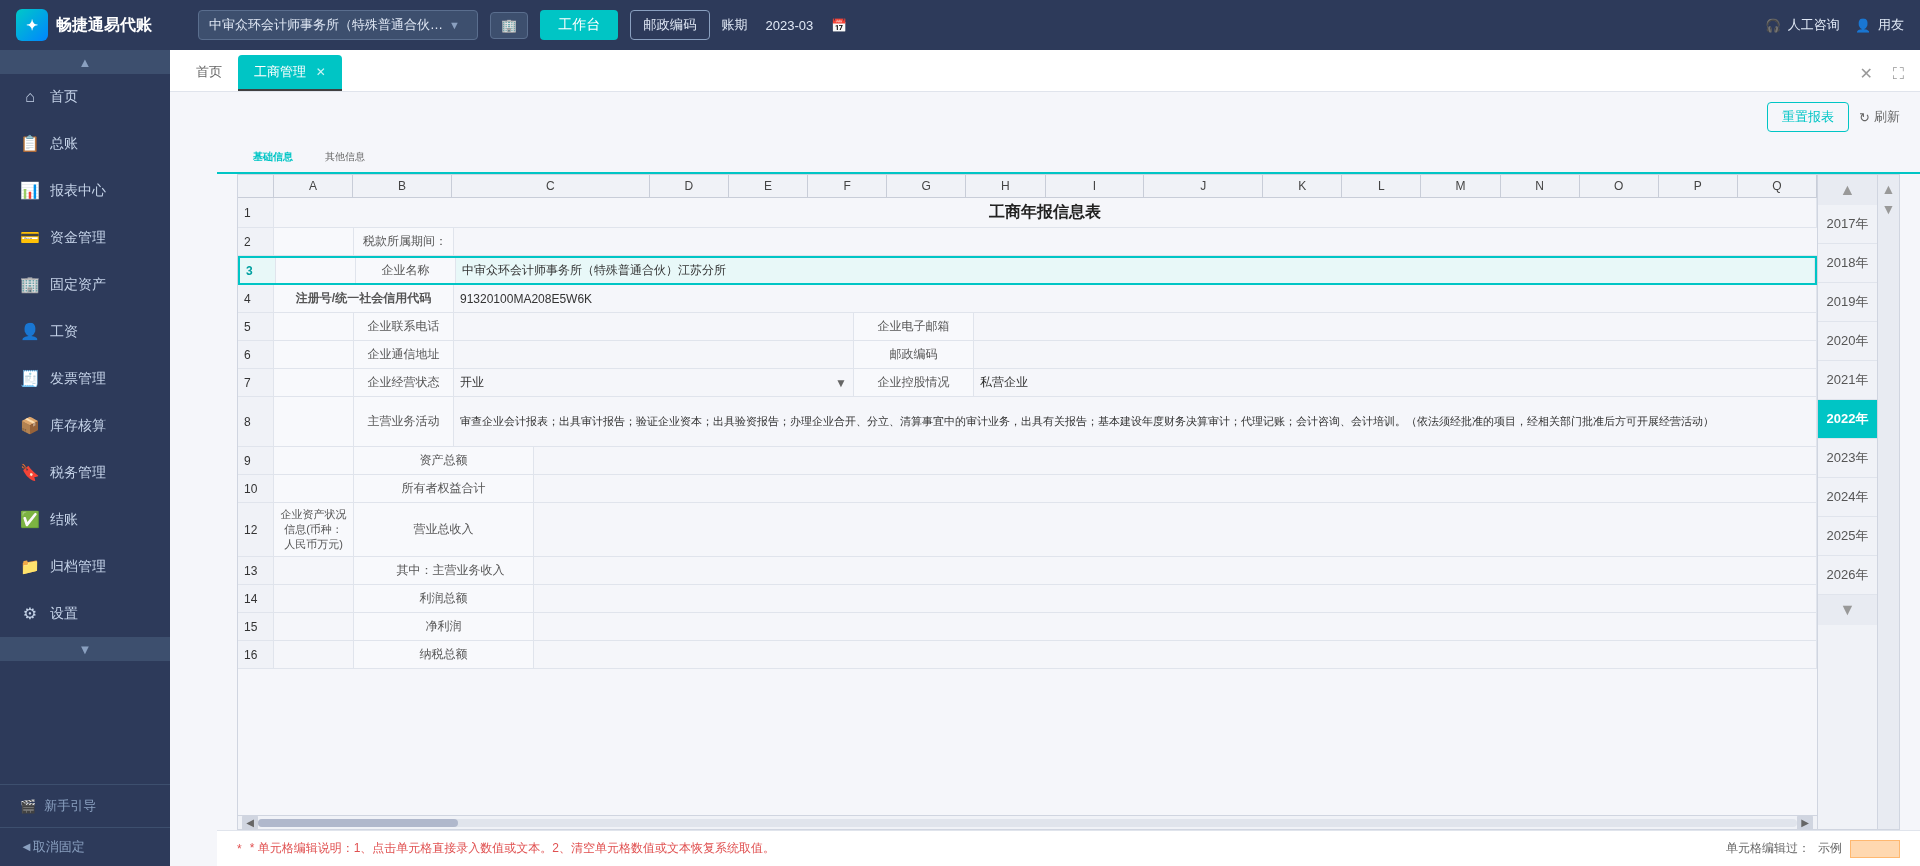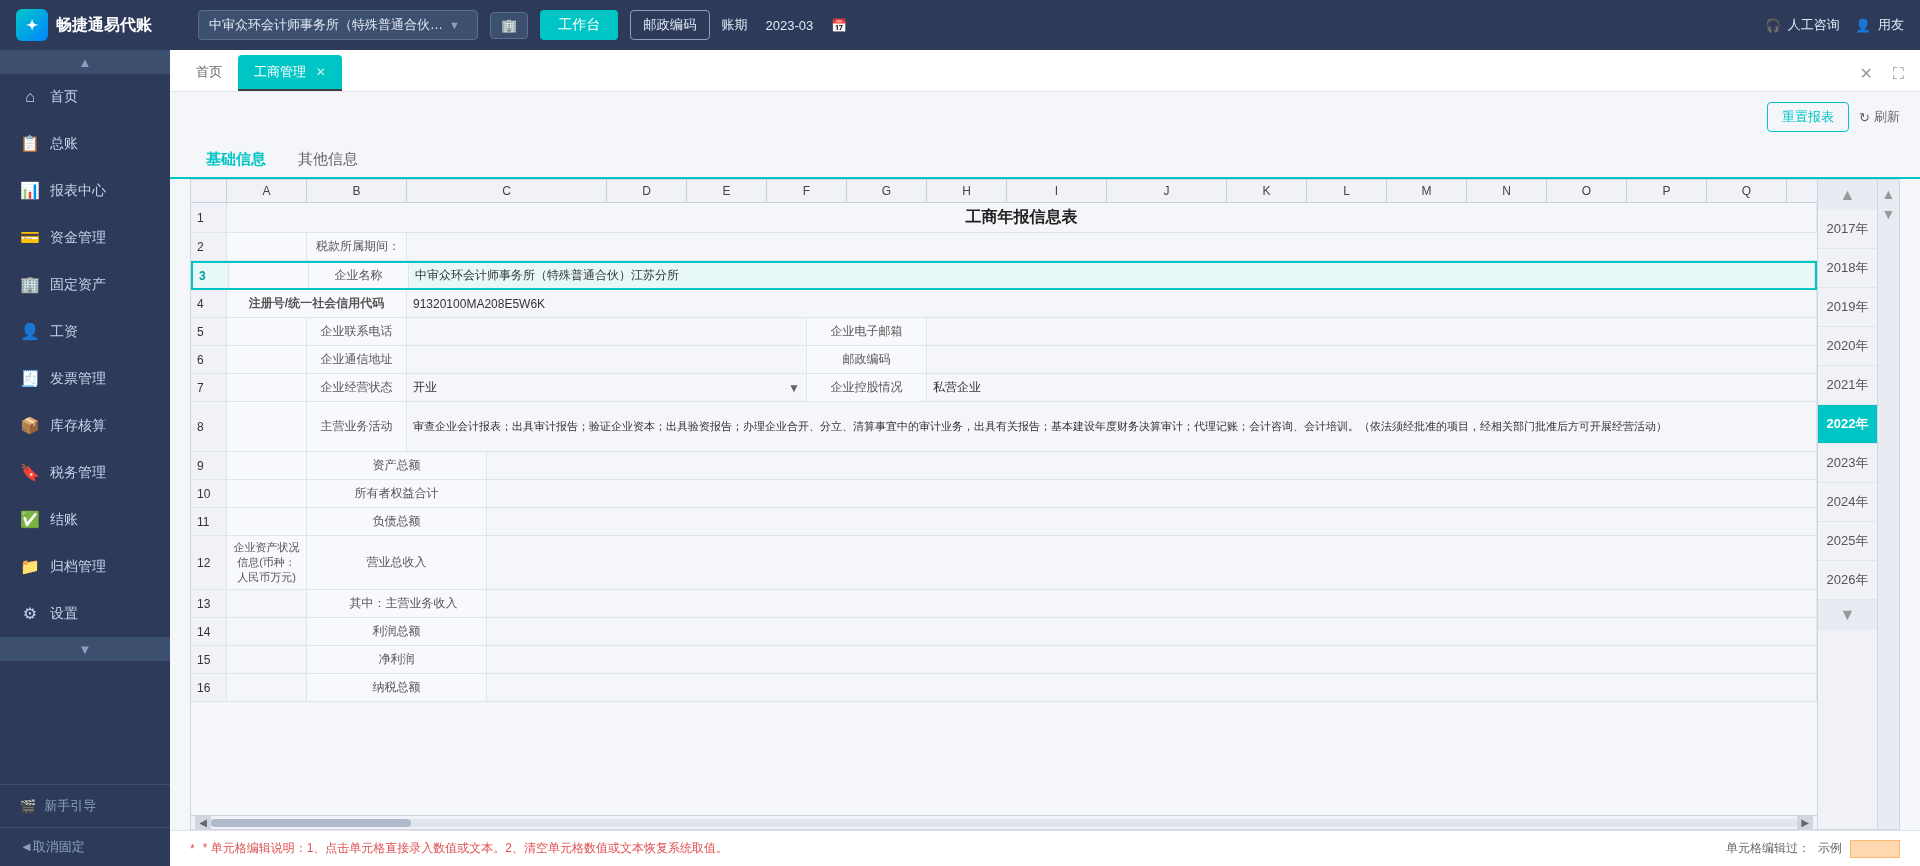--- a/index.html
+++ b/index.html
@@ -180,20 +180,21 @@
       padding: 2px 6px;
     }
 
     
     .page-content {
       flex: 1;
       display: flex;
       flex-direction: column;
       overflow: hidden;
       background: #f5f6fa;
+      margin-left: 47px;
     }
 
     
     .page-toolbar {
       display: flex;
       align-items: center;
       justify-content: flex-end;
       padding: 10px 20px;
       gap: 10px;
       background: #f5f6fa;
@@ -221,21 +222,21 @@
       display: flex;
       padding: 0 20px;
       background: #f5f6fa;
       border-bottom: 2px solid #00c5c5;
       position: relative;
     }
     .sub-tab {
       padding: 8px 16px;
       cursor: pointer;
       color: #666;
-      font-size: 15px;
+      font-size: 10px;
       border-bottom: 2px solid transparent;
       margin-bottom: -2px;
     }
     .sub-tab.active {
       color: #00c5c5;
       border-bottom: 2px solid #00c5c5;
       font-weight: bold;
     }
 
     .spreadsheet-main {
@@ -621,26 +622,20 @@
               <div class="cell" style="flex:1;"></div>
             </div>
 
             <div class="table-row">
               <div class="row-num-cell cell">10</div>
               <div class="cell header-cell" style="width:80px;"></div>
               <div class="cell header-cell" style="width:180px;">所有者权益合计</div>
               <div class="cell" style="flex:1;"></div>
             </div>
 
-            <div class="table-row">
-              <div class="row-num-cell cell">11</div>
-              <div class="cell header-cell" style="width:80px;"></div>
-              <div class="cell header-cell" style="width:180px;">负债总额</div>
-              <div class="cell" style="flex:1;"></div>
-            </div>
 
             <div class="table-row">
               <div class="row-num-cell cell">12</div>
               <div class="cell header-cell" style="width:80px;white-space:normal;text-align:center;font-size:11px;">企业资产状况信息(币种：人民币万元)</div>
               <div class="cell header-cell" style="width:180px;">营业总收入</div>
               <div class="cell" style="flex:1;"></div>
             </div>
 
             <div class="table-row">
               <div class="row-num-cell cell">13</div>

